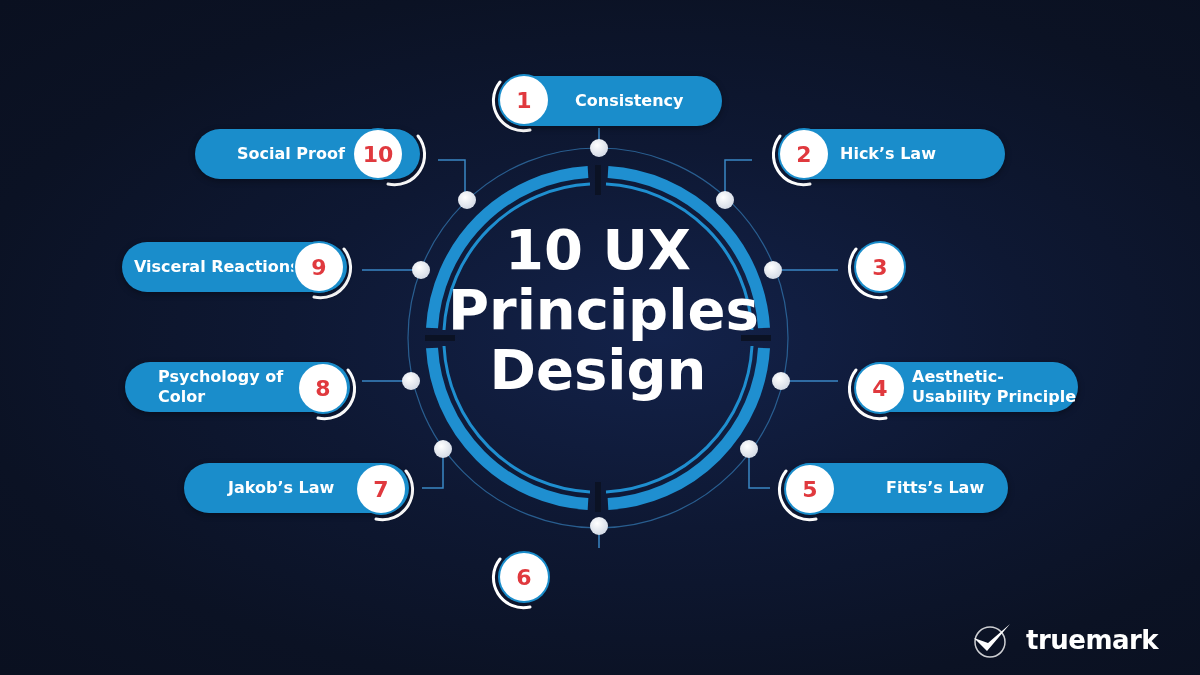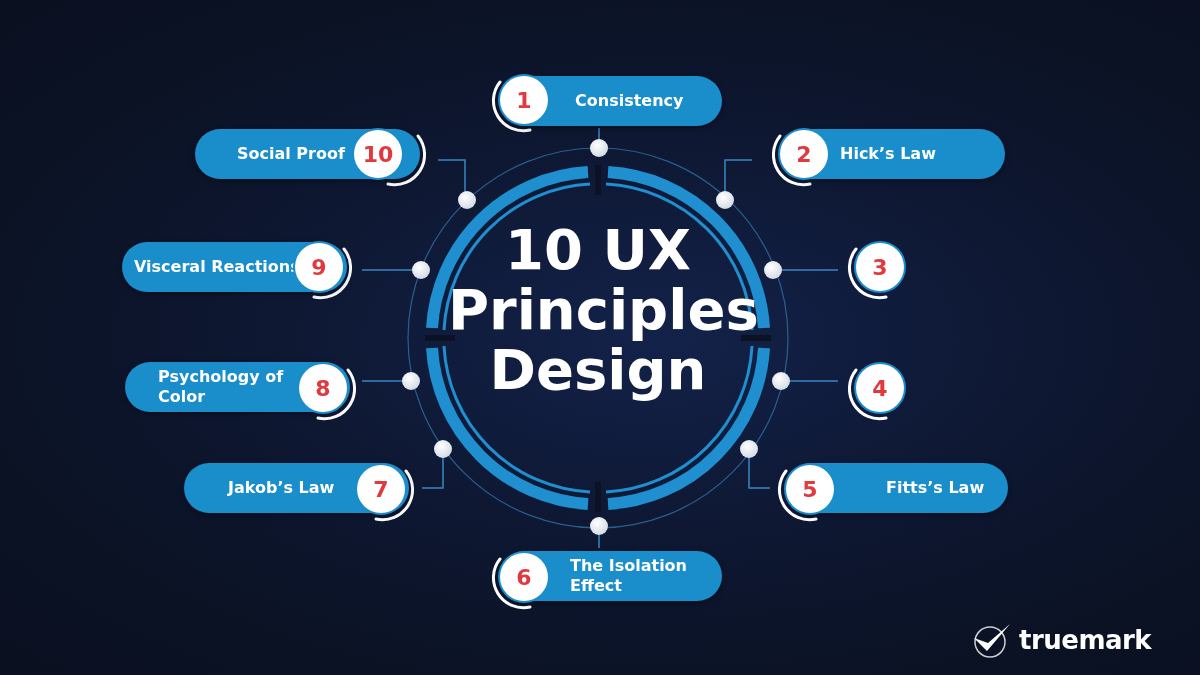--- a/index.html
+++ b/index.html
@@ -25,21 +25,21 @@
     box-shadow: 0 0 0 2px #1a8dcb;
   }
   .title {
     position: absolute; left: 448px; top: 220px; width: 300px;
     color: #ffffff; font-weight: bold; font-size: 56px; text-align: center;
     line-height: 60px;
   }
   .title div { white-space: nowrap; }
   .logo {
     position: absolute; left: 970px; top: 618px; height: 44px;
-    display: flex; align-items: center; gap: 5px;
+    display: flex; align-items: center; gap: 12px;
   }
   .logo-text { color: #ffffff; font-weight: bold; font-size: 26px; letter-spacing: -0.5px; }
 </style>
 </head>
 <body>
 
 <div class="canvas">
 
   <svg class="graphic" width="1200" height="675" viewBox="0 0 1200 675">
 
@@ -143,38 +143,38 @@
   <div class="badge" style="left:856px; top:243px;">3</div>
 
   <div class="pill" style="left:125px; top:362px; width:225px; padding-left:33px; box-sizing:border-box;">
     <span class="label">
       <span>Psychology of</span><br>
       <span>Color</span>
     </span>
   </div>
   <div class="badge" style="left:299px; top:364px;">8</div>
 
+  <div class="pill" style="left:856px; top:362px; width:222px; padding-left:56px; box-sizing:border-box;">
+    <span class="label">
+      <span>Aesthetic-</span><br>
+      <span>Usability Principle</span>
+    </span>
+  </div>
   <div class="badge" style="left:856px; top:364px;">4</div>
 
   <div class="pill" style="left:184px; top:463px; width:225px; padding-left:44px; box-sizing:border-box;">
     <span class="label">Jakob’s Law</span>
   </div>
   <div class="badge" style="left:357px; top:465px;">7</div>
 
   <div class="pill" style="left:786px; top:463px; width:222px; padding-left:100px; box-sizing:border-box;">
     <span class="label">Fitts’s Law</span>
   </div>
   <div class="badge" style="left:786px; top:465px;">5</div>
 
-  <div class="pill" style="left:500px; top:551px; width:222px; padding-left:70px; box-sizing:border-box;">
-    <span class="label">
-      <span>The Isolation</span><br>
-      <span>Effect</span>
-    </span>
-  </div>
   <div class="badge" style="left:500px; top:553px;">6</div>
 
   <div class="logo">
     <svg width="44" height="44" viewBox="0 0 44 44">
       <circle cx="20" cy="24" r="15" fill="none" stroke="#ffffff" stroke-width="1.5" opacity="0.8"></circle>
       <path d="M 4 20 L 17 33 L 40 6 L 18 25 Z" fill="#ffffff"></path>
     </svg>
     <span class="logo-text">truemark</span>
   </div>
 </div>

